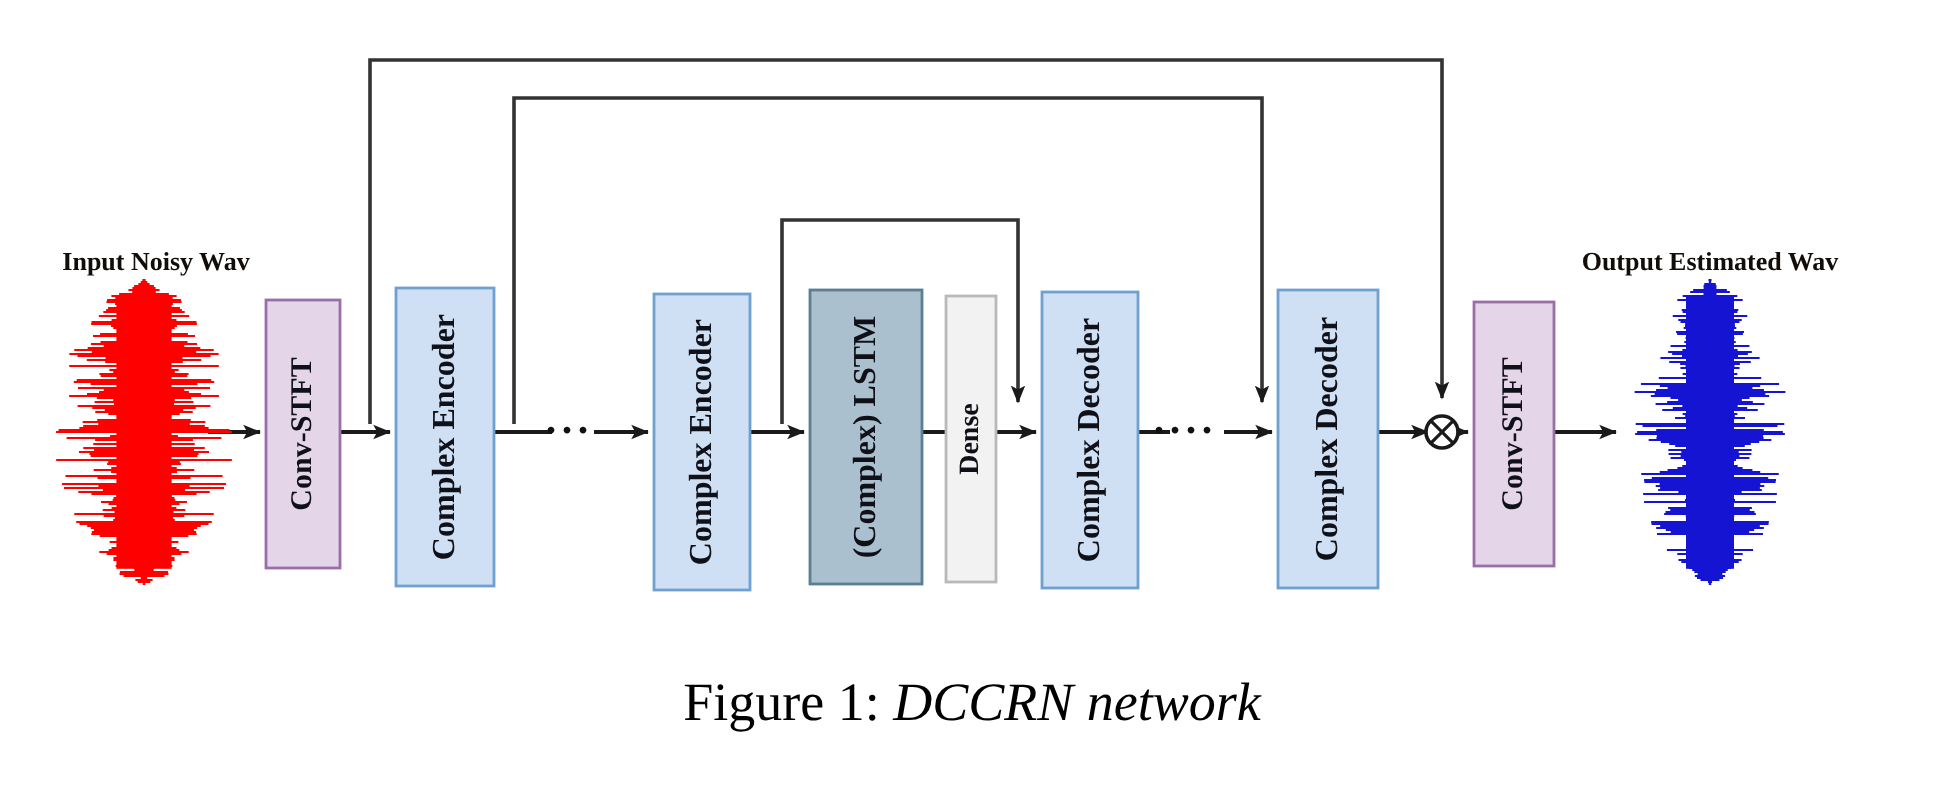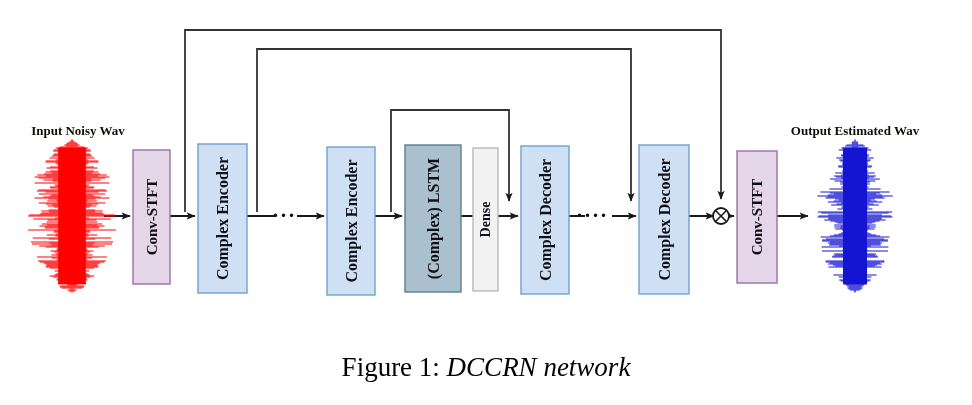--- a/index.html
+++ b/index.html
@@ -38,21 +38,20 @@
   .caption {
     position: absolute;
     left: 0;
     top: 336px;
     width: 972px;
     text-align: center;
     font-family: "Liberation Serif", "DejaVu Serif", serif;
     font-size: 27px;
     color: #000000;
     white-space: nowrap;
-    margin-top: 16px;
   }
   .caption .cap-em {
     font-style: italic;
   }
   .dots {
     font-family: "Liberation Serif", "DejaVu Serif", serif;
     font-weight: bold;
     font-size: 21px;
     fill: #101018;
     letter-spacing: 1px;

